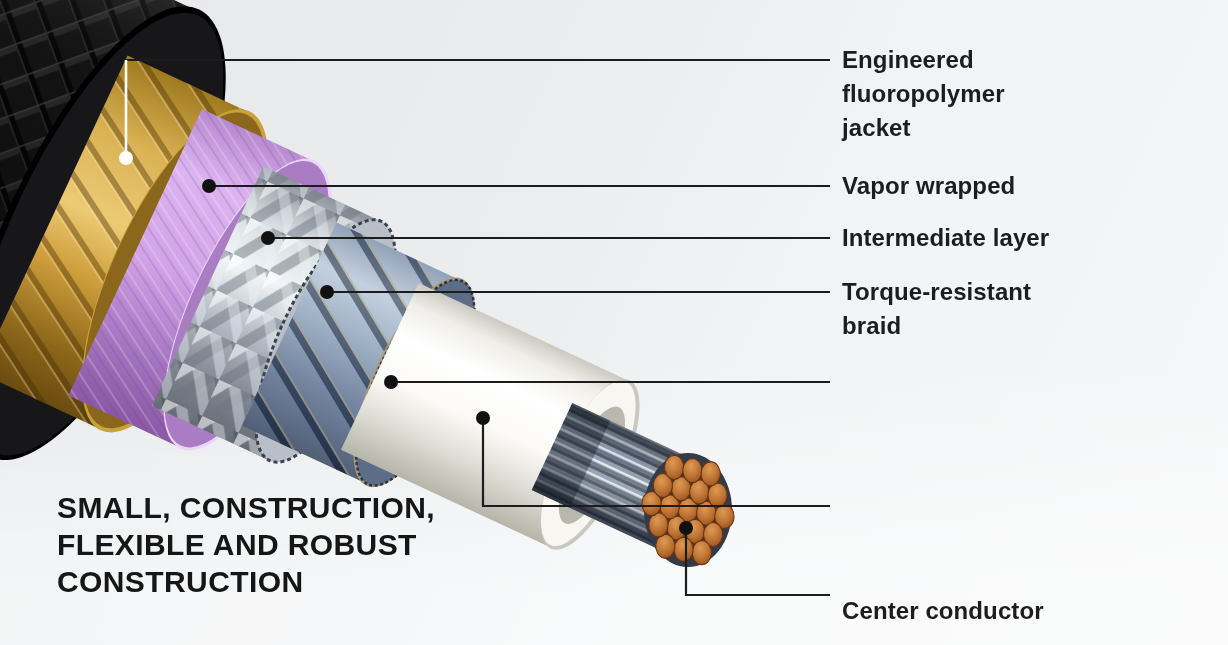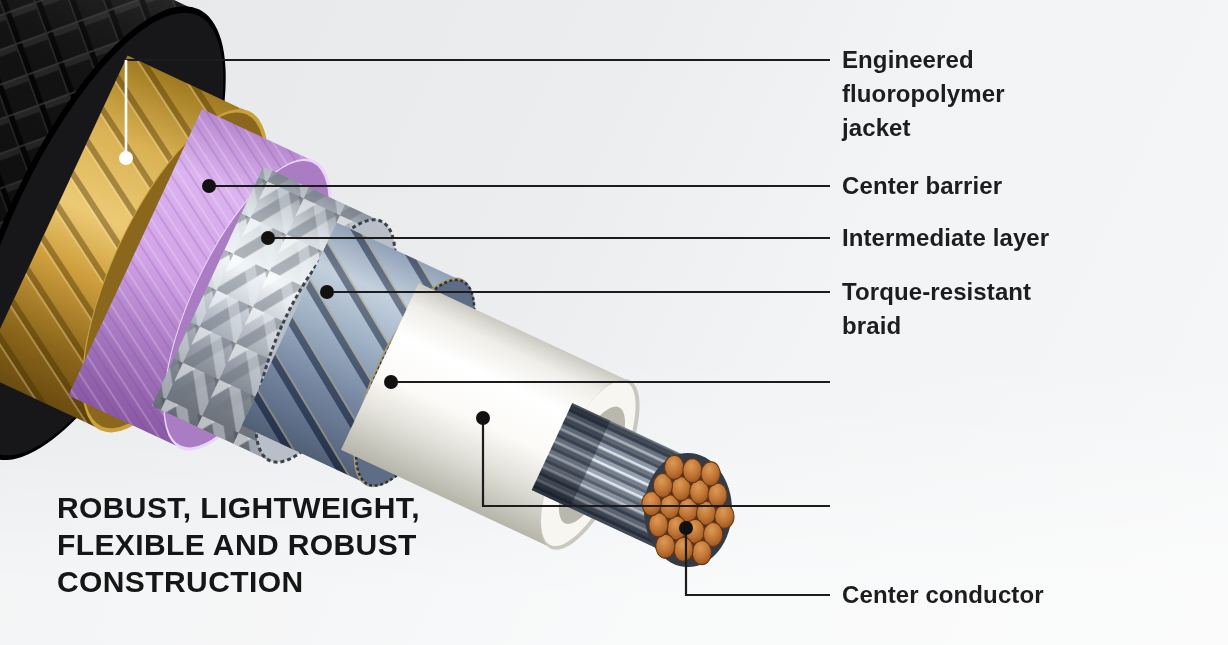--- a/index.html
+++ b/index.html
@@ -232,22 +232,22 @@
       <circle cx="327" cy="292" r="7" fill="#111111"></circle>
       <circle cx="391" cy="382" r="7" fill="#111111"></circle>
       <circle cx="483" cy="418" r="7" fill="#111111"></circle>
       <circle cx="686" cy="528" r="7" fill="#111111"></circle>
     </g>
   </svg>
 
   <div class="label" style="top:43px">Engineered
 fluoropolymer
 jacket</div>
-  <div class="label" style="top:169px">Center barrier</div>
+  <div class="label" style="top:169px">Vapor wrapped</div>
   <div class="label" style="top:221px">Intermediate layer</div>
   <div class="label" style="top:275px">Torque-resistant
 braid</div>
-  <div class="label" style="top:578px">Center conductor</div>
-
-  <div class="headline">ROBUST, LIGHTWEIGHT,
+  <div class="label" style="top:594px">Center conductor</div>
+
+  <div class="headline">SMALL, CONSTRUCTION,
 FLEXIBLE AND ROBUST
 CONSTRUCTION</div>
 </div>
 
 </body></html>

